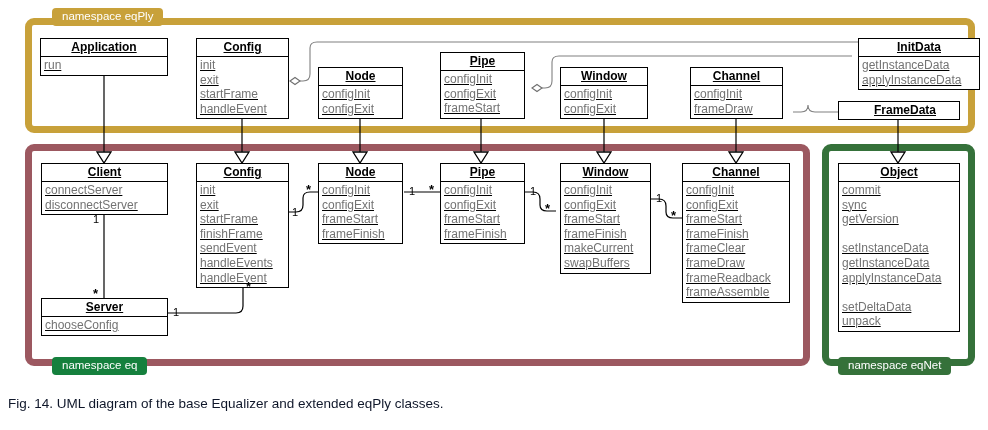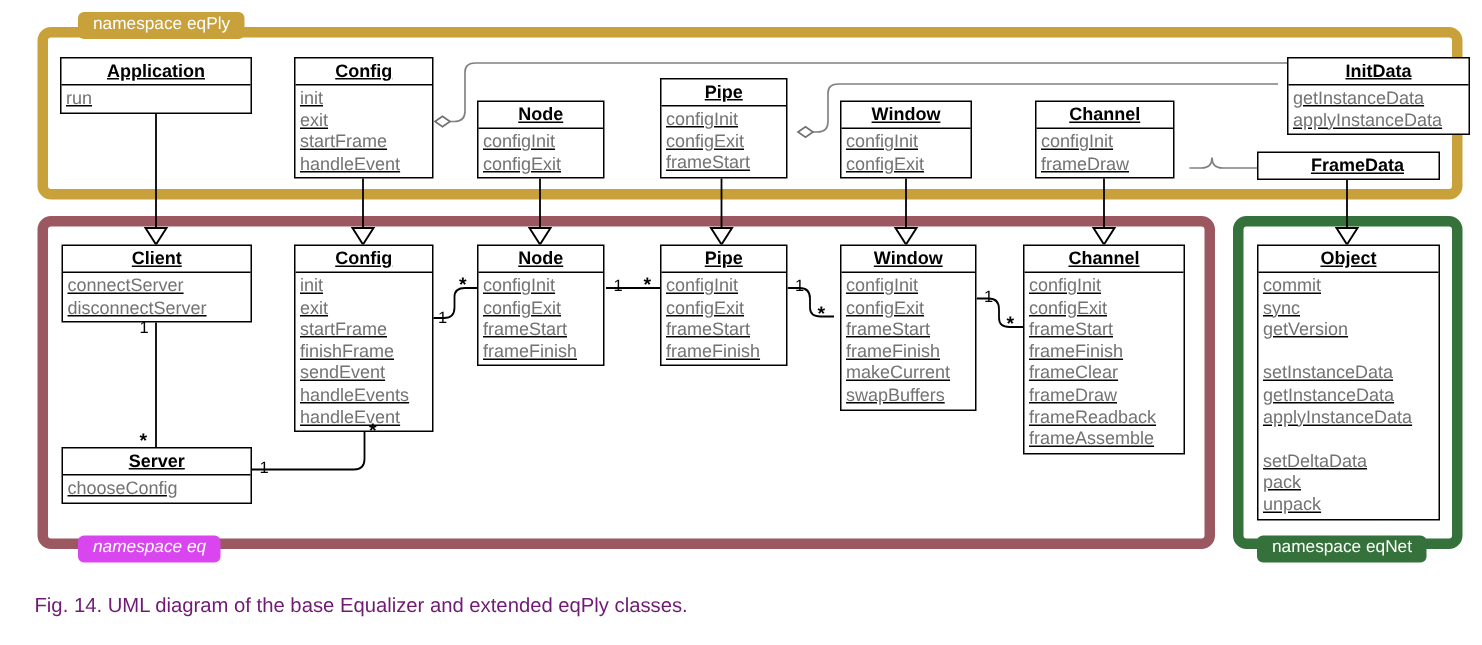--- a/index.html
+++ b/index.html
@@ -87,35 +87,34 @@
     font-size: 13px;
     font-weight: bold;
     line-height: 8px;
   }
   
   .caption {
     position: absolute;
     left: 8px;
     top: 396px;
     font-size: 13.5px;
-    color: #701a75;
+    color: #0f172a;
     white-space: nowrap;
-    margin-left: 15px;
   }
 </style>
 </head>
 <body>
 
 <div id="canvas">
 
   <div class="ns-frame" style="left:25px; top:18px; width:950px; height:115px; border-width:7px; border-color:#c8a13a;"></div>
   <div class="ns-label" style="left:52px; top:8px; background:#c8a13a;">namespace eqPly</div>
 
   <div class="ns-frame" style="left:25px; top:144px; width:785px; height:222px; border-width:7px; border-color:#9c5860;"></div>
-  <div class="ns-label" style="left:52px; top:357px; background:#d946ef;font-style:italic;">namespace eq</div>
+  <div class="ns-label" style="left:52px; top:357px; background:#15803d;">namespace eq</div>
 
   <div class="ns-frame" style="left:822px; top:144px; width:153px; height:222px; border-width:7px; border-color:#35713a;"></div>
   <div class="ns-label" style="left:838px; top:357px; background:#35713a;">namespace eqNet</div>
 
   <svg class="layer" viewBox="0 0 988 430">
     <defs>
       <marker id="inherit-arrow" markerWidth="14" markerHeight="12" refX="0.5" refY="6" orient="auto" markerUnits="userSpaceOnUse">
         <path d="M 0.5,1.3 L 11,6 L 0.5,10.7 z" fill="#ffffff" stroke="#000000" stroke-width="1.2"></path>
       </marker>
     </defs>
@@ -318,21 +317,20 @@
     <div class="members">
       <div class="member">commit</div>
       <div class="member">sync</div>
       <div class="member">getVersion</div>
       <div class="member blank"></div>
       <div class="member">setInstanceData</div>
       <div class="member">getInstanceData</div>
       <div class="member">applyInstanceData</div>
       <div class="member blank"></div>
       <div class="member">setDeltaData</div>
-      <div class="member">pack</div>
       <div class="member">unpack</div>
     </div>
   </div>
 
   <div class="mult" style="left:93px; top:214px;">1</div>
   <div class="mult star" style="left:93px; top:290px;">*</div>
 
   <div class="mult" style="left:173px; top:307px;">1</div>
   <div class="mult star" style="left:246px; top:283px;">*</div>
 

